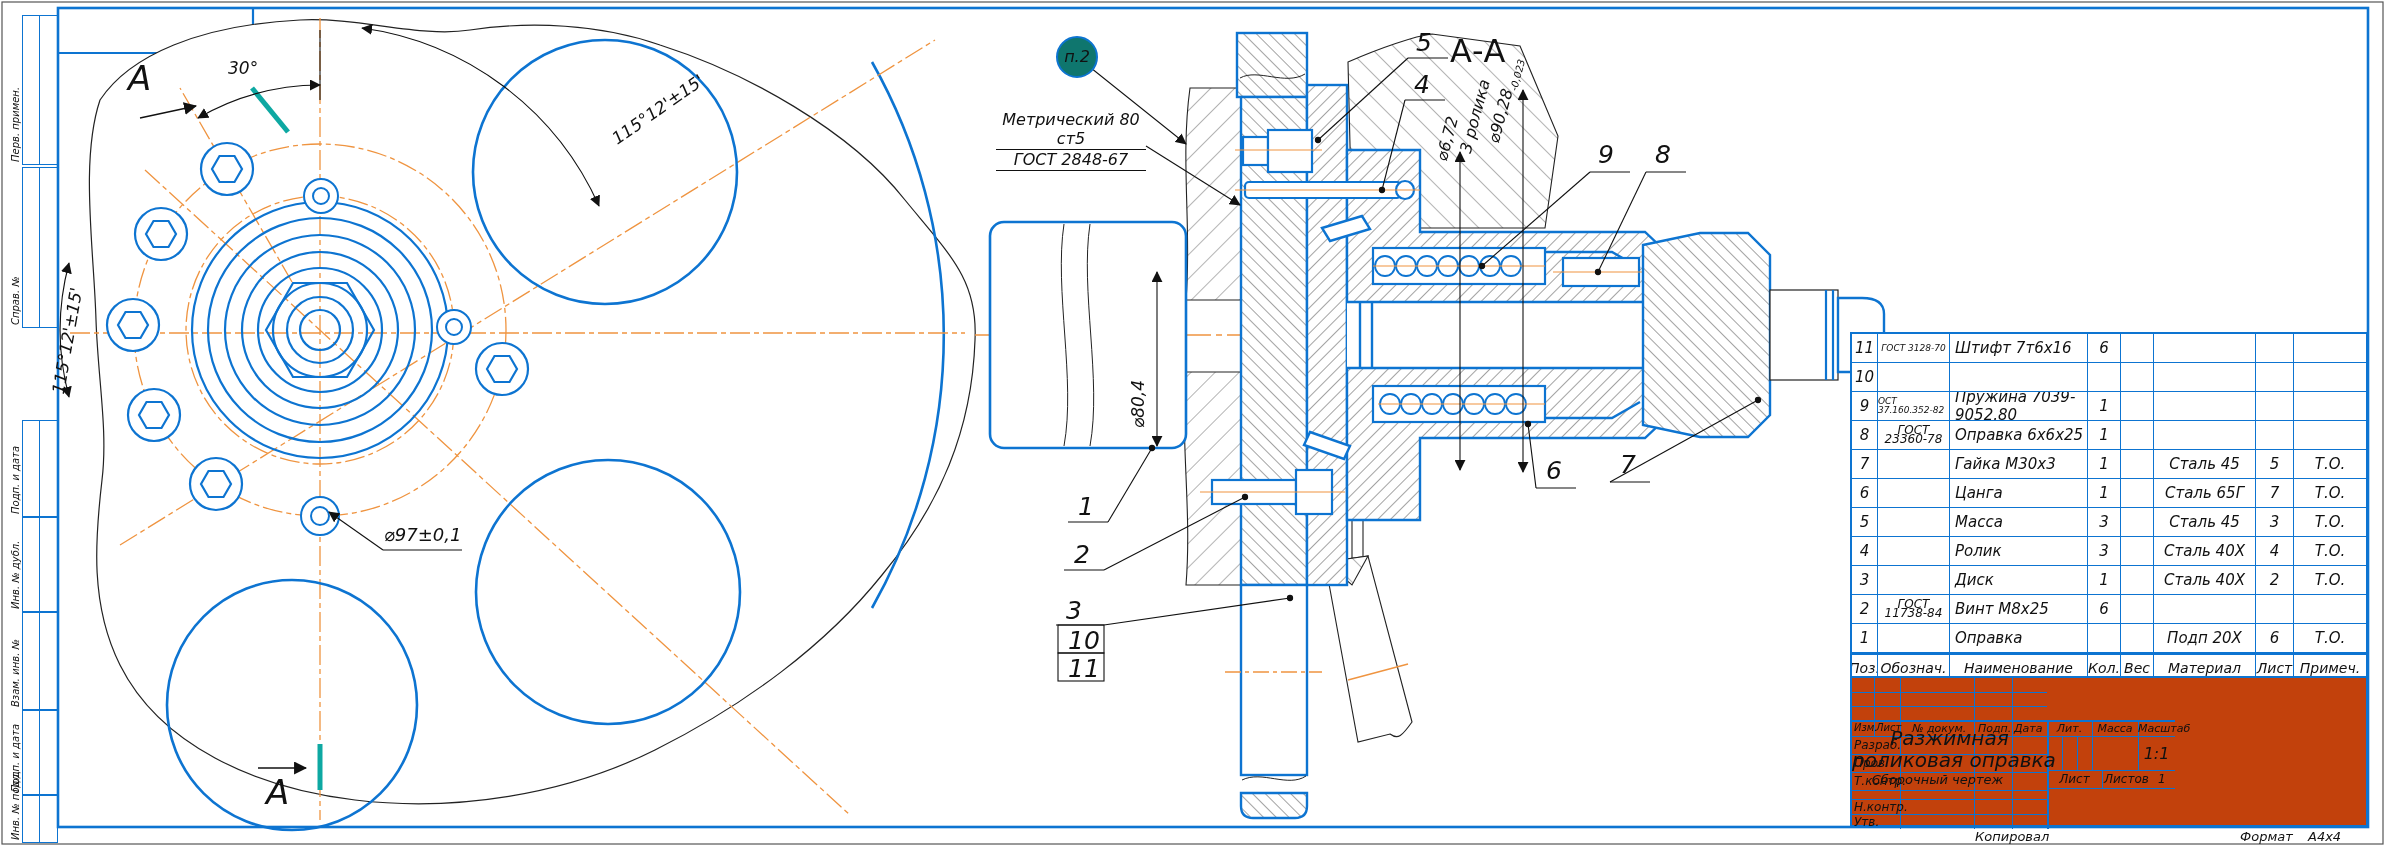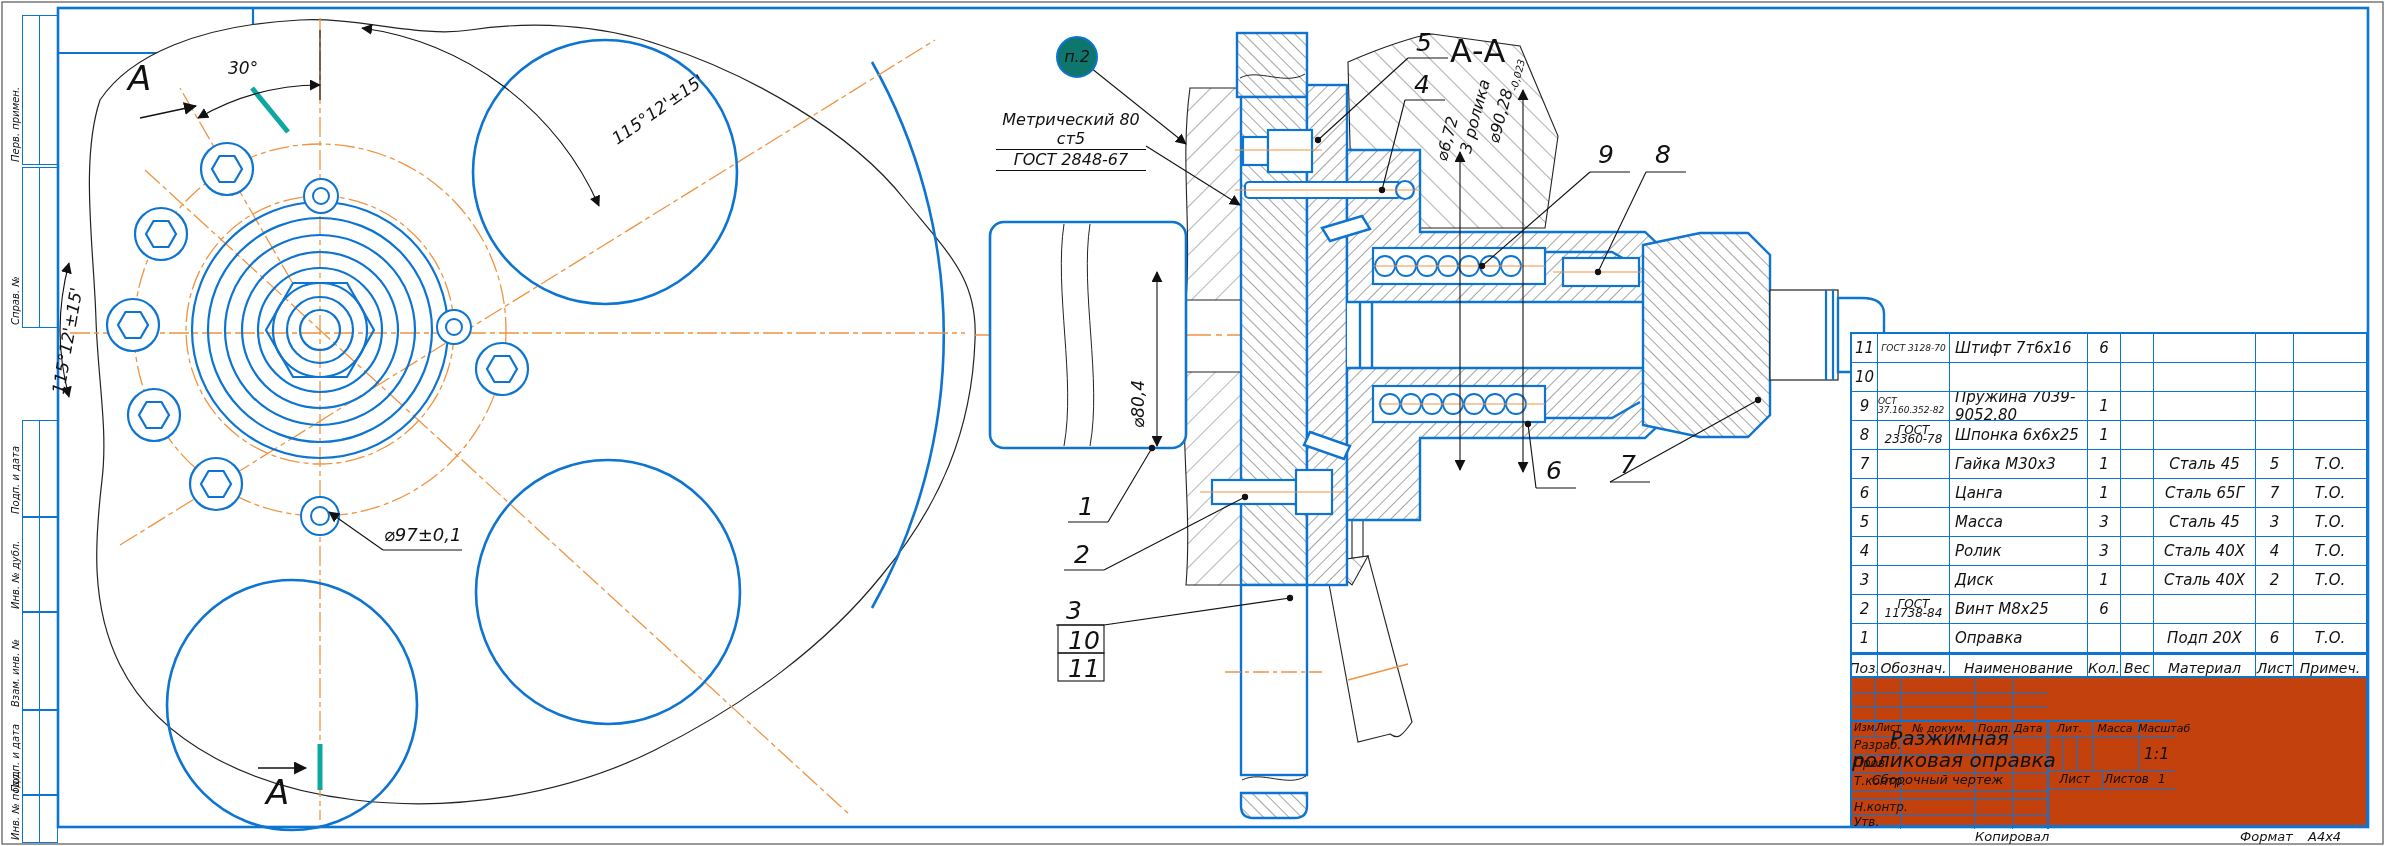--- a/index.html
+++ b/index.html
@@ -393,21 +393,21 @@
     <div class="td"></div>
     <div class="td"></div>
     <div class="td"></div>
   </div>
   <div class="tr">
     <div class="td">8</div>
     <div class="td doc" style="font-size:12px;">
           <span>ГОСТ</span>
           <span>23360-78</span>
         </div>
-    <div class="td nm">Шпонка 6х6х25</div>
+    <div class="td nm">Оправка 6х6х25</div>
     <div class="td">1</div>
     <div class="td"></div>
     <div class="td"></div>
     <div class="td"></div>
     <div class="td"></div>
   </div>
   <div class="tr">
     <div class="td">7</div>
     <div class="td doc"></div>
     <div class="td nm">Гайка М30х3</div>

